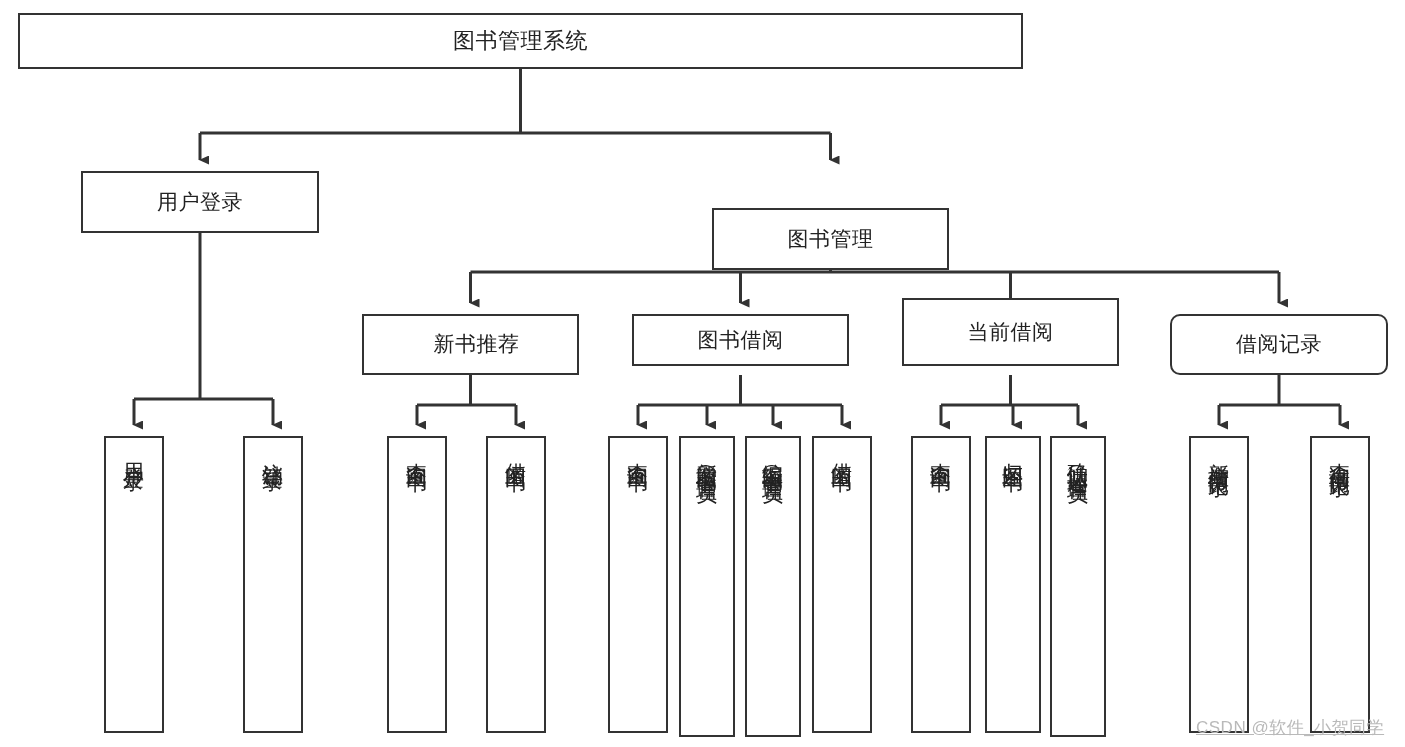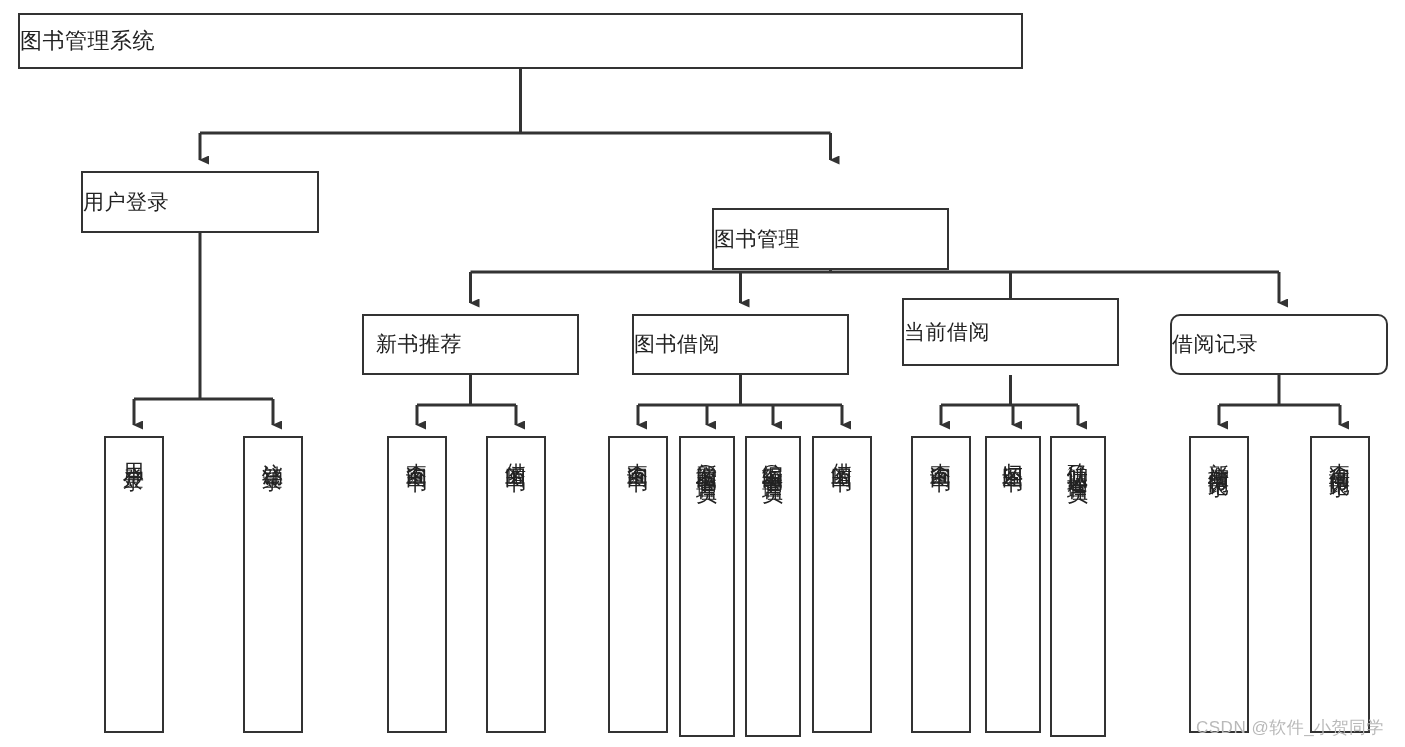--- a/index.html
+++ b/index.html
@@ -26,20 +26,21 @@
     height: 747px;
     pointer-events: none;
   }
   .node {
     position: absolute;
     box-sizing: border-box;
     background: #ffffff;
     border: 2px solid #333333;
     display: flex;
     align-items: center;
+    justify-content: center;
     color: #222222;
   }
   .node .lbl {
     display: block;
     text-align: center;
     line-height: 1.18;
     white-space: pre;
   }
   
   .node.h .lbl {
@@ -61,20 +62,21 @@
     font-size: 21px;
     letter-spacing: 3px;
     line-height: 1;
   }
   .watermark {
     position: absolute;
     font-size: 17px;
     color: #b9b9b9;
     white-space: nowrap;
     letter-spacing: 0.5px;
+    text-decoration: underline;
   }
 </style>
 </head>
 <body>
 
 <div id="canvas">
 
   <svg id="edges" viewBox="0 0 1405 747">
     <defs>
       <marker id="arrowhead" markerWidth="9" markerHeight="10" refX="4.5" refY="9" orient="auto" markerUnits="userSpaceOnUse">
@@ -125,21 +127,21 @@
   <div id="node-layer">
       <div class="node h" style="left: 81px; top: 171px; width: 238px; height: 62px;">
         <span class="lbl">用户登录</span>
       </div>
       <div class="node h" style="left: 712px; top: 171px; width: 237px; height: 62px; margin-top: 37px;">
         <span class="lbl">图书管理</span>
       </div>
       <div class="node h" style="left: 362px; top: 314px; width: 217px; height: 61px; padding-left: 12px;">
         <span class="lbl">新书推荐</span>
       </div>
-      <div class="node h" style="left: 632px; top: 314px; width: 217px; height: 61px;">
+      <div class="node h" style="left: 632px; top: 314px; width: 217px; height: 52px;">
         <span class="lbl">图书借阅</span>
       </div>
       <div class="node h" style="left: 902px; top: 298px; width: 217px; height: 68px;">
         <span class="lbl">当前借阅</span>
       </div>
       <div class="node h" style="left: 1170px; top: 314px; width: 218px; height: 61px; border-radius: 10px;">
         <span class="lbl">借阅记录</span>
       </div>
       <div class="node v" style="left: 104px; top: 436px; width: 60px; height: 297px;">
         <span class="lbl">用户登录</span>

